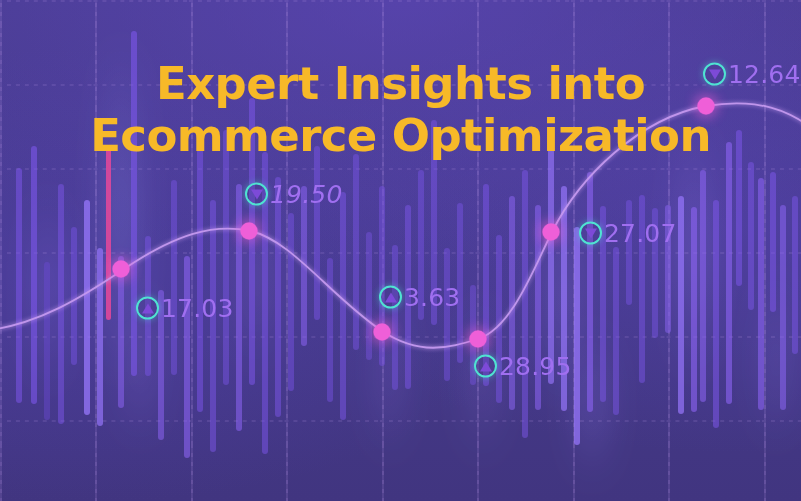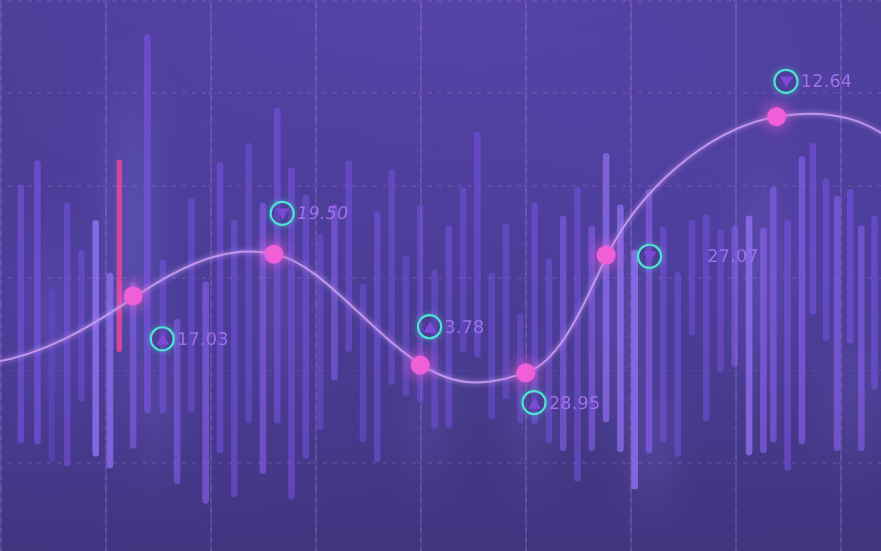--- a/index.html
+++ b/index.html
@@ -75,21 +75,21 @@
     background:rgba(70,58,140,.25);
     display:flex;align-items:center;justify-content:center;
     flex:0 0 auto;
     box-shadow:0 0 7px rgba(79,227,210,.45);
   }
   .tri{width:0;height:0;border-left:6.2px solid transparent;border-right:6.2px solid transparent;}
   .tri.up{border-bottom:10px solid #7d4ad8;}
   .tri.down{border-top:10px solid #7d4ad8;}
   .m-label{
     margin-left:2px;
-    font-size:16px;
+    font-size:25px;
     font-weight:400;
     color:#a06ff0;
     letter-spacing:.2px;
     font-family:"DejaVu Sans","Liberation Sans",sans-serif;
   }
   
   .title-wrap{
     position:absolute;
     left:0;right:0;top:58px;
     text-align:center;
@@ -237,36 +237,40 @@
       <div class="marker" style="left: 245px; top: 194px; transform: translate(0px, -50%); font-style: italic;">
         <div class="m-circle">
           <div class="tri down"></div>
         </div>
         <span class="m-label">19.50</span>
       </div>
       <div class="marker" style="left: 379px; top: 297px; transform: translate(0px, -50%);">
         <div class="m-circle">
           <div class="tri up"></div>
         </div>
-        <span class="m-label">3.78</span>
+        <span class="m-label">3.63</span>
       </div>
       <div class="marker" style="left: 474px; top: 366px; transform: translate(0px, -50%);">
         <div class="m-circle">
           <div class="tri up"></div>
         </div>
         <span class="m-label">28.95</span>
       </div>
-      <div class="marker" style="left: 579px; top: 233px; transform: translate(0px, -50%); gap: 39px;">
+      <div class="marker" style="left: 579px; top: 233px; transform: translate(0px, -50%);">
         <div class="m-circle">
           <div class="tri down"></div>
         </div>
         <span class="m-label">27.07</span>
       </div>
       <div class="marker" style="left: 703px; top: 74px; transform: translate(0px, -50%);">
         <div class="m-circle">
           <div class="tri down"></div>
         </div>
         <span class="m-label">12.64</span>
       </div>
     </div>
 
+  <div class="title-wrap">
+    <span class="title-line l1">Expert Insights into</span>
+    <span class="title-line l2">Ecommerce Optimization</span>
+  </div>
 
 </div>
 
 </body></html>

